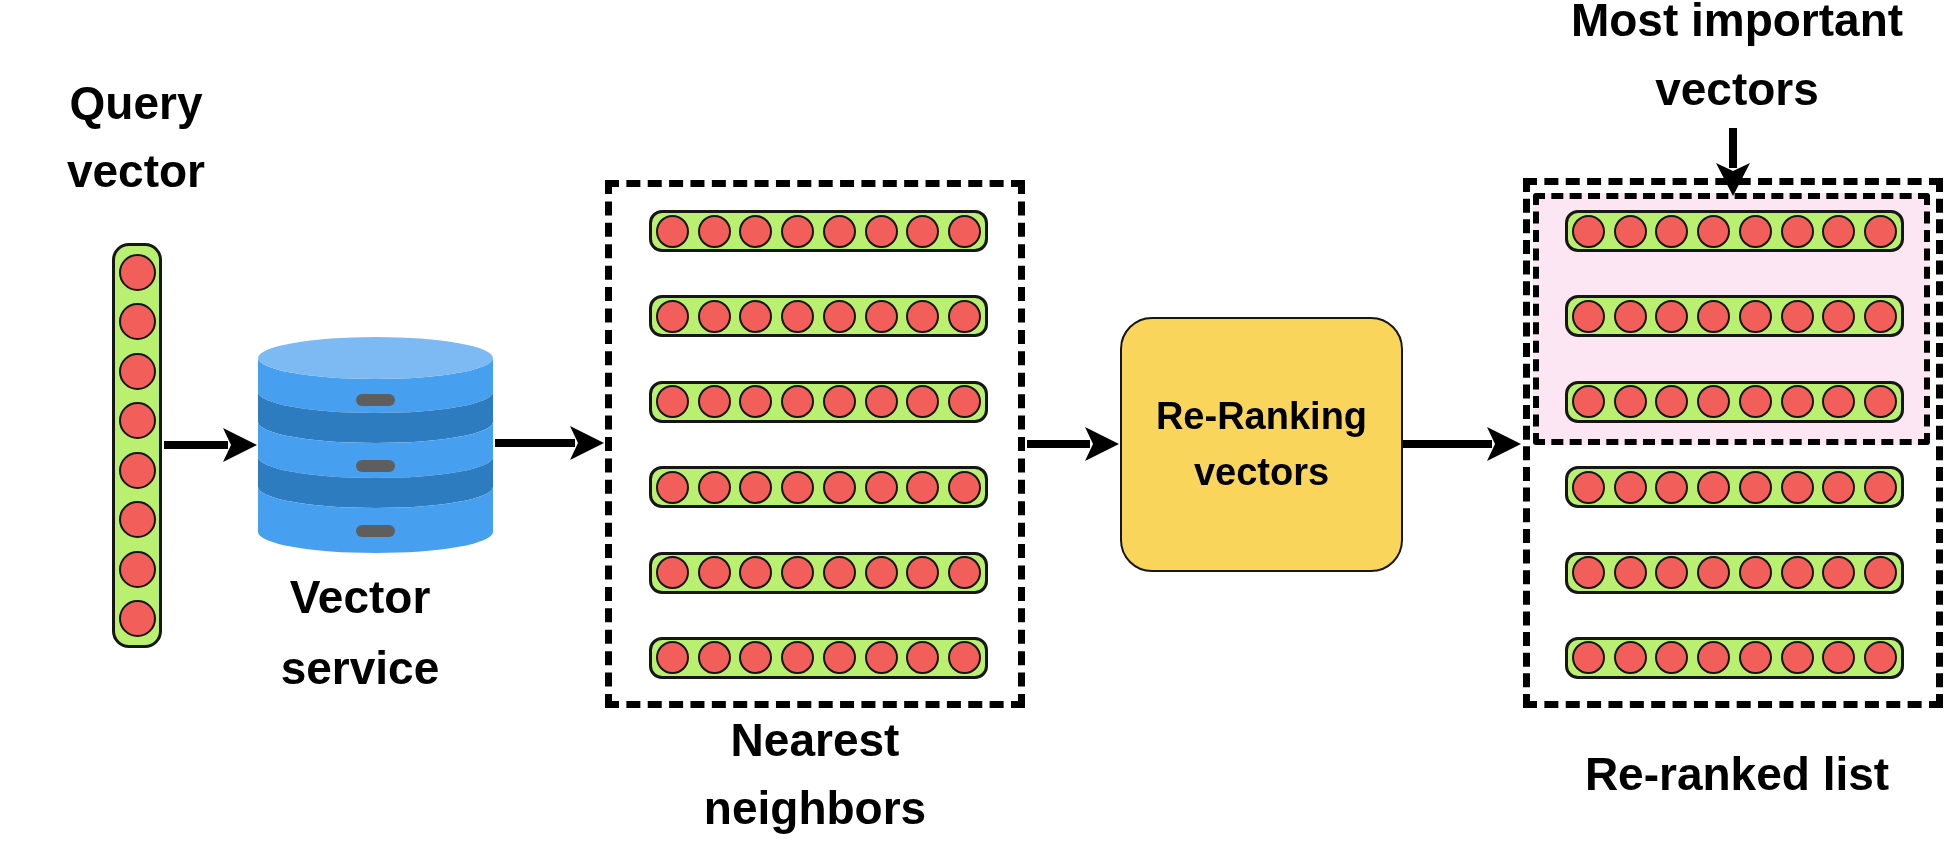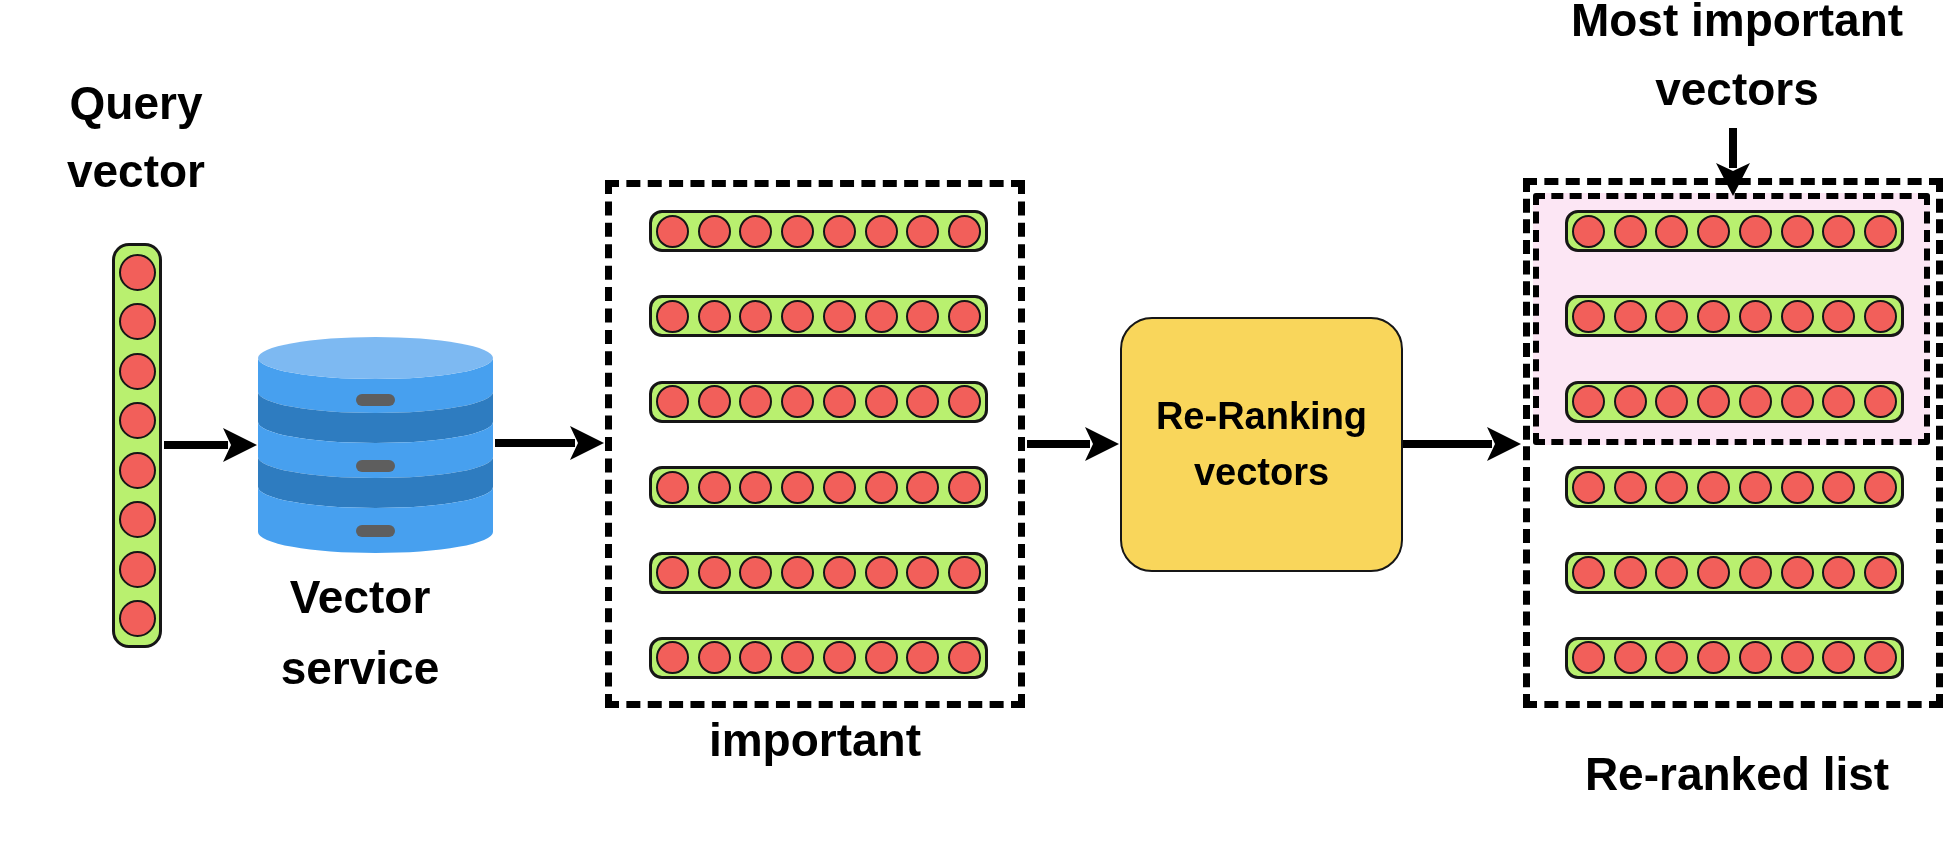--- a/index.html
+++ b/index.html
@@ -158,21 +158,22 @@
           <span class="dot"></span>
           <span class="dot"></span>
           <span class="dot"></span>
           <span class="dot"></span>
           <span class="dot"></span>
         </div>
       </div>
   </div>
 
   <div class="lbl" style="left:595px;top:706px;width:440px;">
-    <div>important</div>
+    <div>Nearest</div>
+    <div>neighbors</div>
   </div>
 
   <div class="service">
     <div>Re-Ranking</div>
     <div>vectors</div>
   </div>
 
   <div class="lbl" style="left:1527px;top:-14px;width:420px;line-height:1.5;">
     <div>Most important</div>
     <div>vectors</div>

